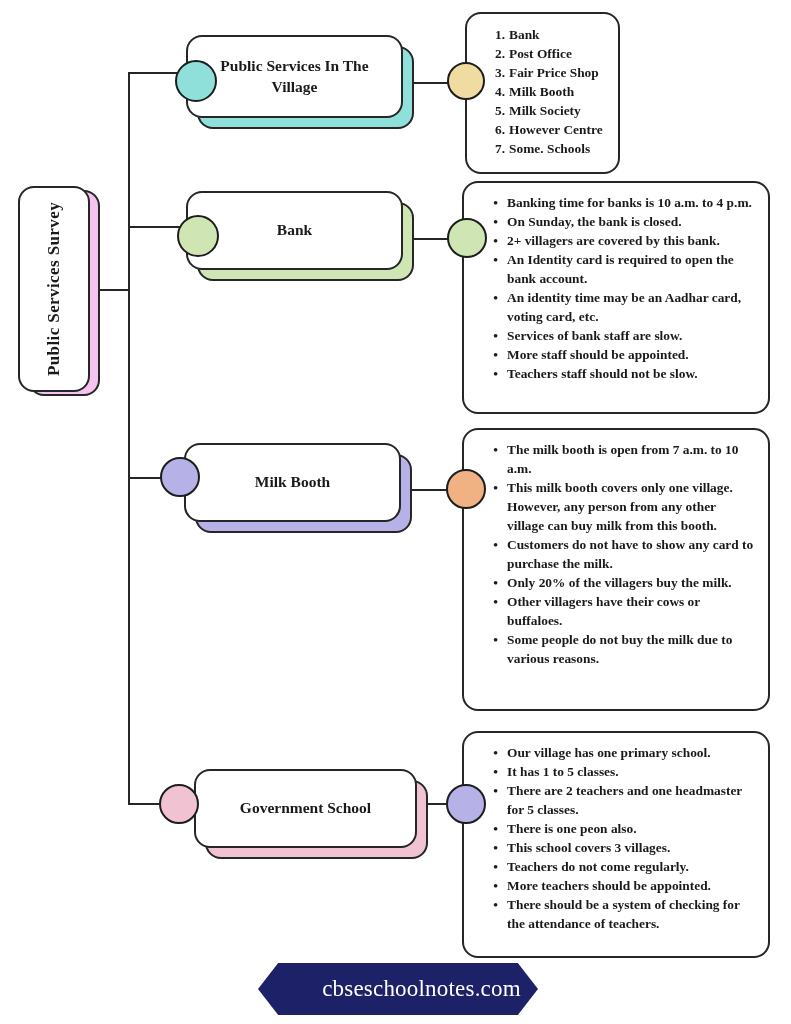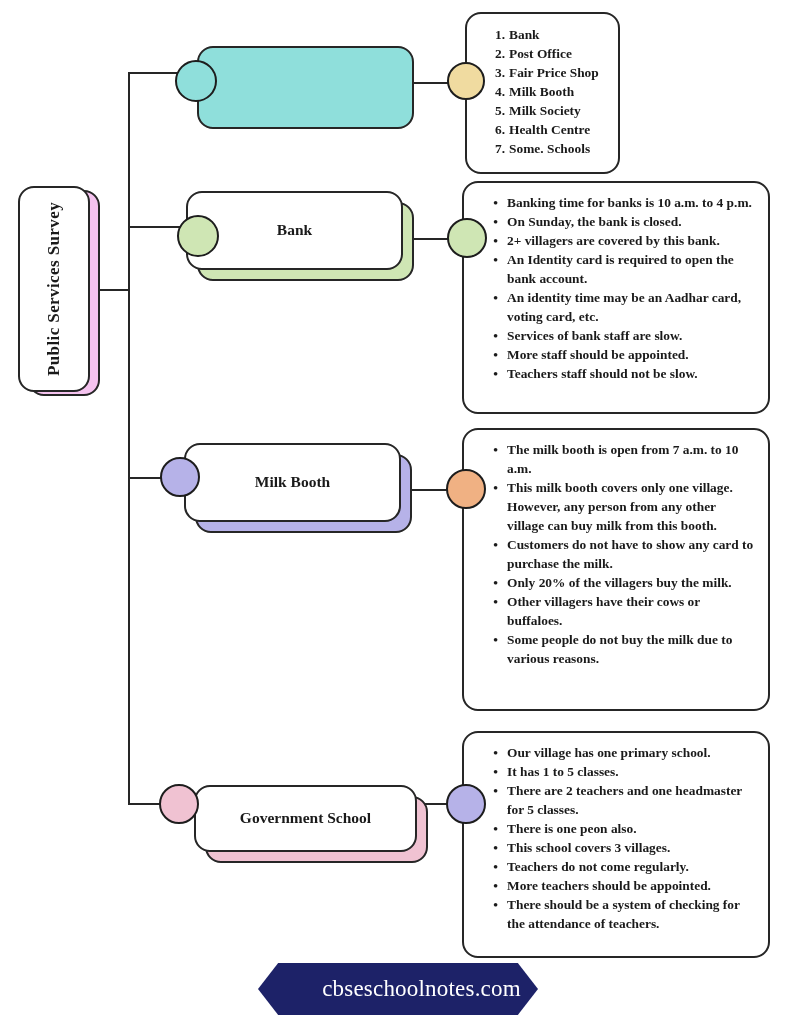--- a/index.html
+++ b/index.html
@@ -182,20 +182,23 @@
 
   <div class="root-wrap">
     <div class="root-shadow" style="background: rgb(245, 195, 239);"></div>
     <div class="root-face">
       <span class="root-label">Public Services Survey</span>
     </div>
   </div>
 
   <div class="node" style="left:186px; top:35px; width:228px; height:94px;">
     <div class="node-shadow" style="background: rgb(143, 223, 219);"></div>
+    <div class="node-face">
+      <span class="node-label">Public Services In The Village</span>
+    </div>
   </div>
   <div class="dot" style="left: 175px; top: 60px; width: 42px; height: 42px; background: rgb(143, 223, 219);"></div>
   <div class="dot" style="left: 447px; top: 62px; width: 38px; height: 38px; background: rgb(240, 219, 160);"></div>
 
   <div class="listbox numbered-box" style="left:465px; top:12px; width:155px; height:162px;">
     <ol class="numbered">
       <li>
         <span class="marker">1.</span>
         <span class="li-text">Bank</span>
       </li>
@@ -210,21 +213,21 @@
       <li>
         <span class="marker">4.</span>
         <span class="li-text">Milk Booth</span>
       </li>
       <li>
         <span class="marker">5.</span>
         <span class="li-text">Milk Society</span>
       </li>
       <li>
         <span class="marker">6.</span>
-        <span class="li-text">Health Centre</span>
+        <span class="li-text">However Centre</span>
       </li>
       <li>
         <span class="marker">7.</span>
         <span class="li-text">Some. Schools</span>
       </li>
     </ol>
   </div>
 
   <div class="node" style="left:186px; top:191px; width:228px; height:90px;">
     <div class="node-shadow" style="background: rgb(207, 230, 180);"></div>
@@ -303,21 +306,21 @@
         <span class="marker">•</span>
         <span class="li-text">Other villagers have their cows or buffaloes.</span>
       </li>
       <li>
         <span class="marker">•</span>
         <span class="li-text">Some people do not buy the milk due to various reasons.</span>
       </li>
     </ul>
   </div>
 
-  <div class="node" style="left:194px; top:769px; width:234px; height:78px;margin-top:16px;">
+  <div class="node" style="left:194px; top:769px; width:234px; height:90px;">
     <div class="node-shadow" style="background: rgb(240, 194, 210);"></div>
     <div class="node-face">
       <span class="node-label">Government School</span>
     </div>
   </div>
   <div class="dot" style="left: 159px; top: 784px; width: 40px; height: 40px; background: rgb(240, 194, 210);"></div>
   <div class="dot" style="left: 446px; top: 784px; width: 40px; height: 40px; background: rgb(182, 178, 232);"></div>
 
   <div class="listbox bullet-box" style="left:462px; top:731px; width:308px; height:227px;">
     <ul class="bulleted">

